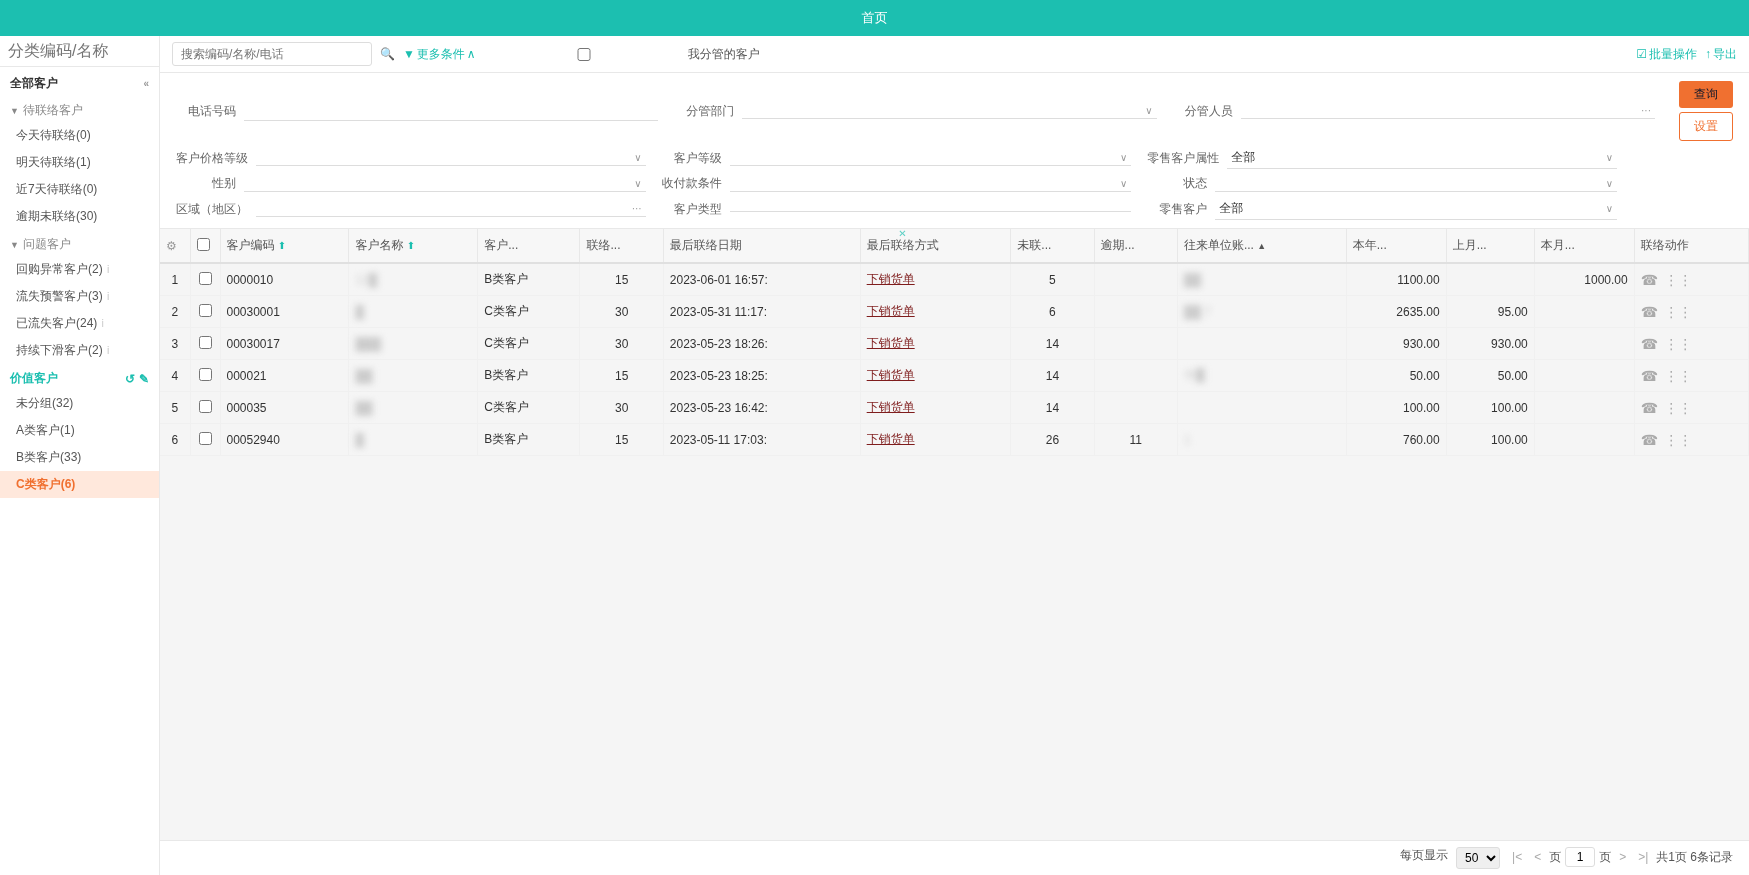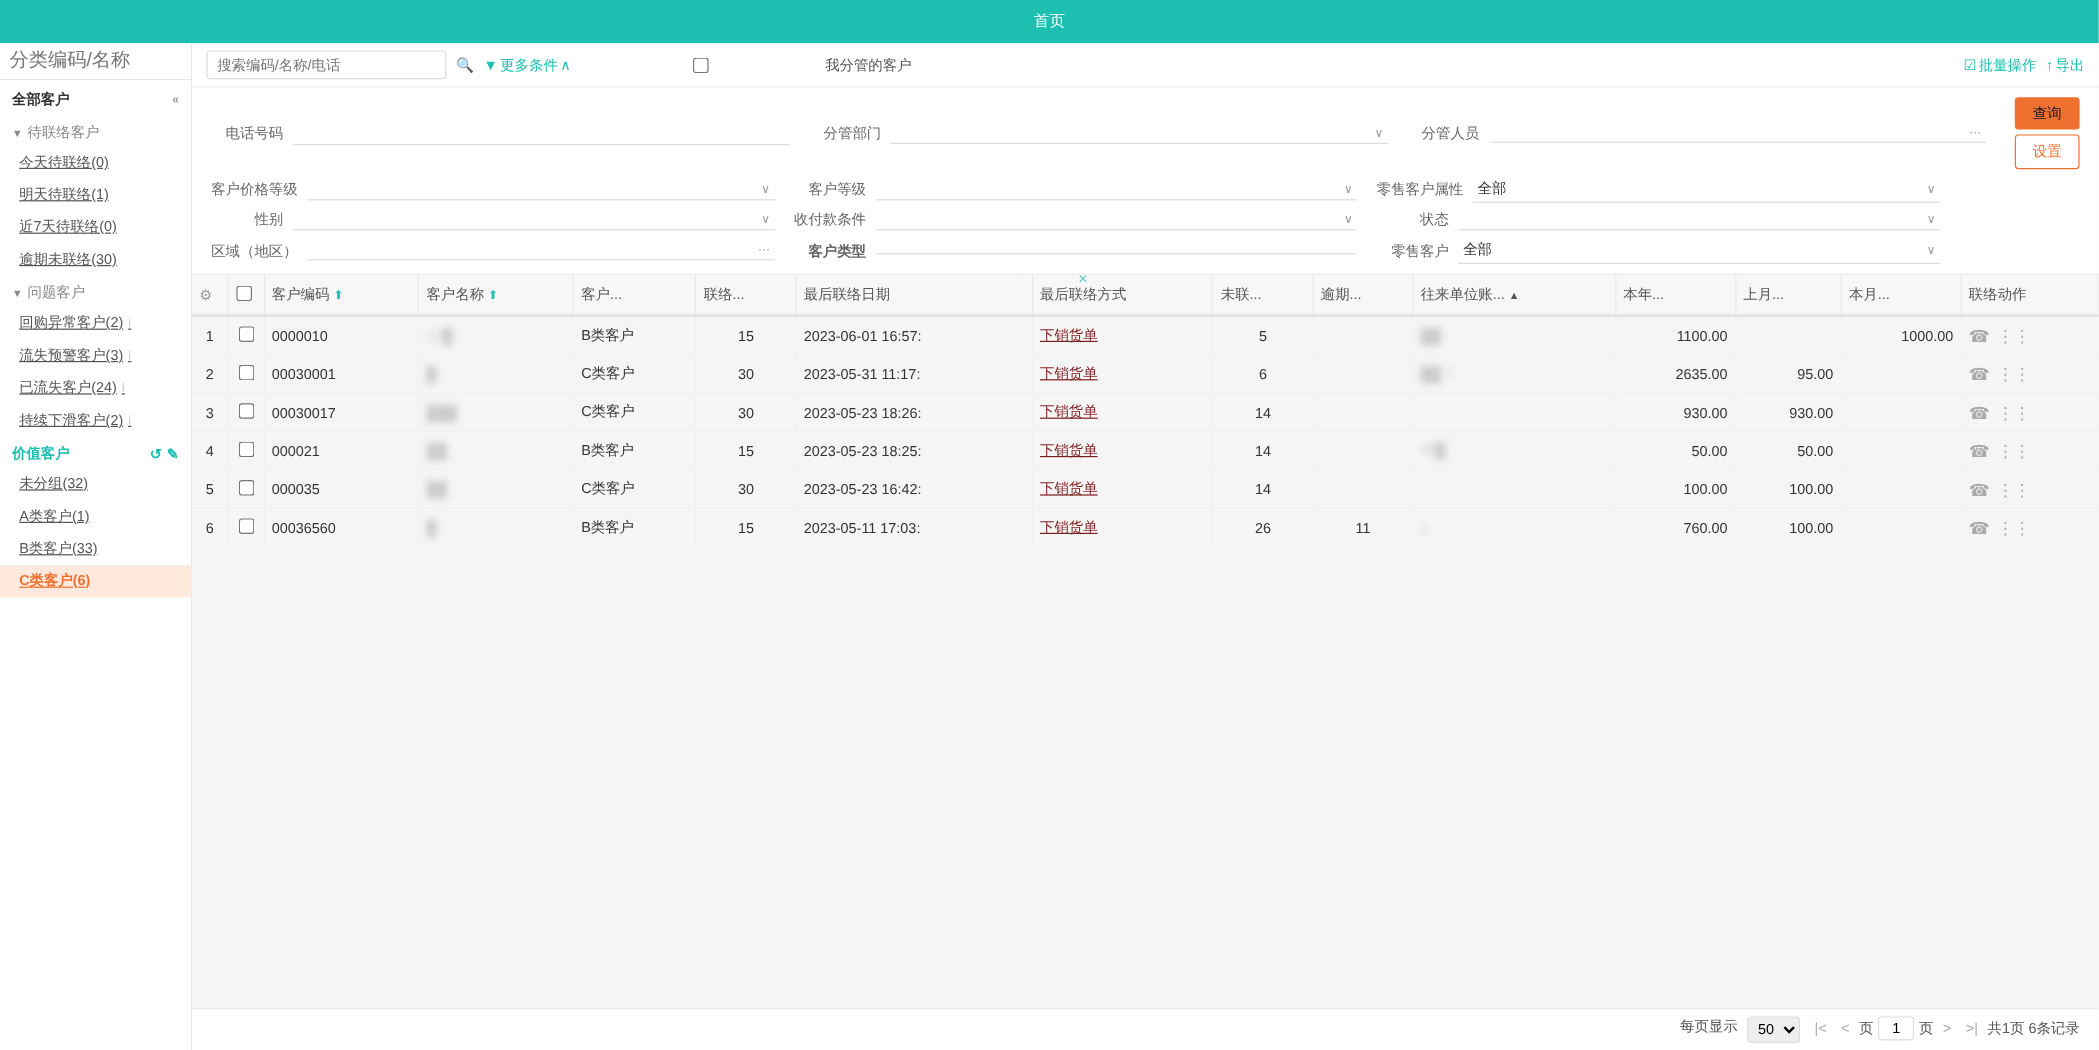--- a/index.html
+++ b/index.html
@@ -14,21 +14,21 @@
 
     
     .main-layout { display: flex; height: calc(100vh - 36px); }
 
     
     .sidebar { width: 160px; background: #fff; border-right: 1px solid #e8e8e8; overflow-y: auto; flex-shrink: 0; }
     .sidebar-search { display: flex; align-items: center; padding: 6px 8px; border-bottom: 1px solid #e8e8e8; }
     .sidebar-search input { flex: 1; border: none; outline: none; font-size: 16px; color: #999; }
     .sidebar-group-title { display: flex; align-items: center; justify-content: space-between; padding: 8px 10px 4px; font-weight: bold; color: #333; cursor: pointer; }
     .sidebar-group-title .collapse-icon { font-size: 10px; color: #999; }
-    .sidebar-item { padding: 5px 10px 5px 16px; cursor: pointer; color: #555; display: flex; align-items: flex-start; gap: 4px; text-decoration: underline; }
+    .sidebar-item { padding: 5px 10px 5px 16px; cursor: pointer; color: #555; display: flex; align-items: flex-start; gap: 4px; }
     .sidebar-item.active { background: #ffe8dc; color: #f07030; font-weight: bold; }
     .sidebar-sub-title { padding: 6px 10px 3px; color: #888; font-size: 11px; display: flex; align-items: center; gap: 4px; }
     .sidebar-sub-title .arrow { font-size: 9px; }
     .sidebar-section { padding: 6px 10px 3px; color: #1cbfb0; font-size: 12px; font-weight: bold; display: flex; align-items: center; justify-content: space-between; }
 
     
     .content { flex: 1; display: flex; flex-direction: column; overflow: hidden; }
 
     
     .toolbar { background: #fff; border-bottom: 1px solid #e8e8e8; padding: 6px 12px; display: flex; align-items: center; gap: 8px; }
@@ -284,21 +284,21 @@
         <div style="width:100px;"></div>
       </div>
       <div class="filter-row">
         <div class="filter-field" style="flex:2;">
           <span class="filter-label">区域（地区）</span>
           <div class="filter-select">
             <span></span>
             <span class="arrow">···</span>
           </div>
         </div>
-        <div class="filter-field" style="flex:2;font-weight:bold;">
+        <div class="filter-field" style="flex:2;">
           <span class="filter-label">客户类型</span>
           <div class="filter-select">
             <span></span>
             <span class="arrow"></span>
           </div>
         </div>
         <div class="filter-field" style="flex:2;">
           <span class="filter-label">零售客户</span>
           <div class="filter-select">
             <span>全部</span>
@@ -446,21 +446,21 @@
     <td>
       <div class="action-icons">
         <span class="action-icon" title="联络">☎</span>
         <span class="action-icon" title="更多">⋮⋮</span>
       </div>
     </td>
   </tr>
             <tr>
     <td class="td-center">6</td>
     <td class="td-center"><input type="checkbox" style=""></td>
-    <td>00036560</td>
+    <td>00052940</td>
     <td class="blurred">█</td>
     <td>B类客户</td>
     <td class="td-center">15</td>
     <td>2023-05-11 17:03:</td>
     <td class="td-link">下销货单</td>
     <td class="td-center">26</td>
     <td class="td-center">11</td>
     <td class="blurred">1</td>
     <td class="td-num">760.00</td>
     <td class="td-num">100.00</td>

